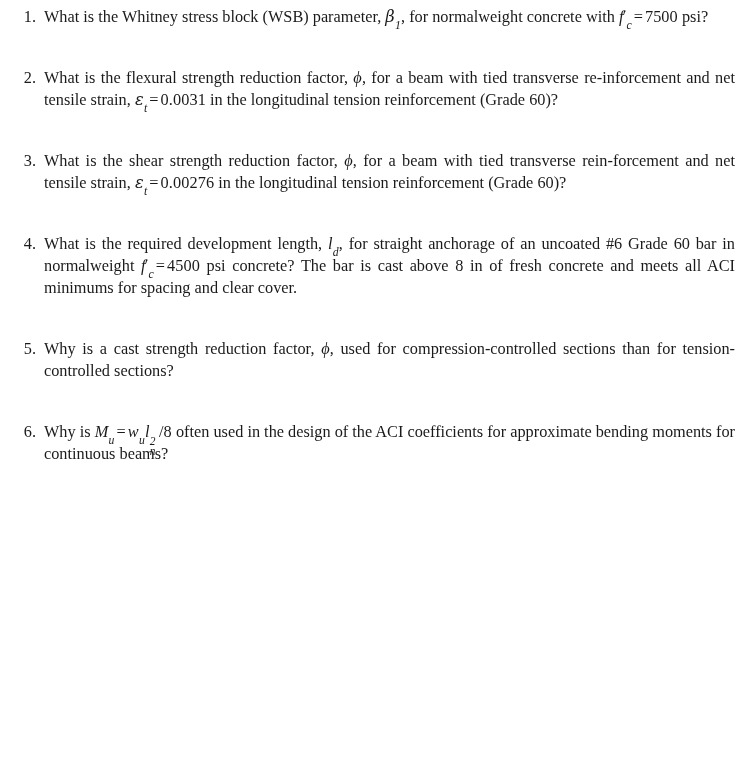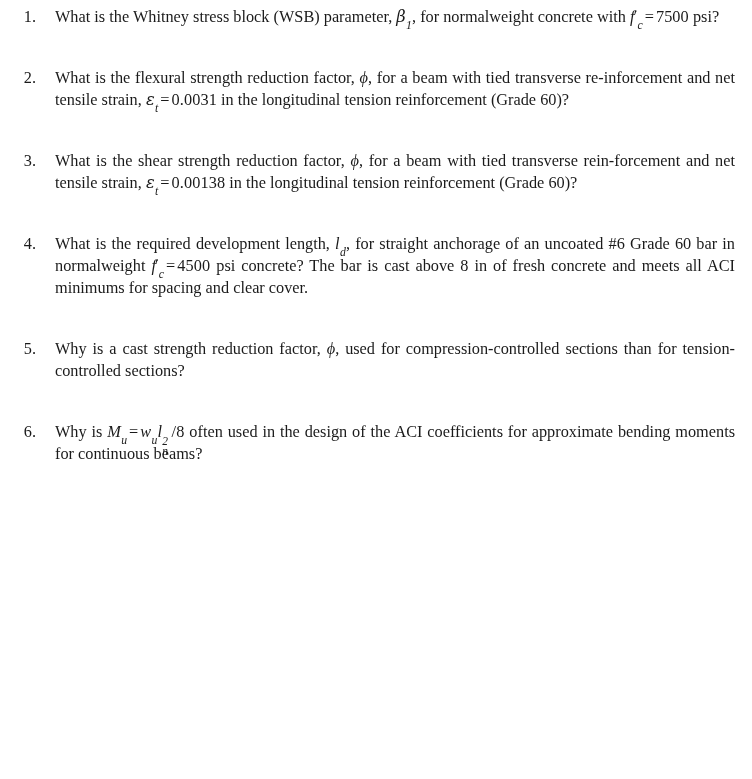--- a/index.html
+++ b/index.html
@@ -50,21 +50,20 @@
     left: 0;
     top: 0;
     width: 24px;
     text-align: right;
     font-size: 16.3px;
     line-height: 22px;
   }
 
   .item-body {
     display: block;
-    margin-left: 11px;
   }
 
   
   .math {
     font-family: "Liberation Serif", "DejaVu Serif", serif;
     font-style: italic;
     white-space: nowrap;
     letter-spacing: 0.1px;
   }
   .math .up {
@@ -129,21 +128,21 @@
       <span class="item-body"><span>What is the Whitney stress block (WSB) parameter, </span><span class="math nb"><span class="gr">β</span><sub>1</sub></span><span>, for normalweight concrete with </span><span class="math nb"><span>f</span><span class="prime">′</span><sub>c</sub><span class="op">=</span><span class="up">7500</span></span><span> psi?</span></span>
     </li>
 
     <li class="problem-item">
       <span class="item-number">2.</span>
       <span class="item-body"><span>What is the flexural strength reduction factor, </span><span class="math gr">ϕ</span><span>, for a beam with tied transverse re-inforcement and net tensile strain, </span><span class="math nb"><span class="gr">ε</span><sub>t</sub><span class="op">=</span><span class="up">0.0031</span></span><span> in the longitudinal tension reinforcement (Grade 60)?</span></span>
     </li>
 
     <li class="problem-item">
       <span class="item-number">3.</span>
-      <span class="item-body"><span>What is the shear strength reduction factor, </span><span class="math gr">ϕ</span><span>, for a beam with tied transverse rein-forcement and net tensile strain, </span><span class="math nb"><span class="gr">ε</span><sub>t</sub><span class="op">=</span><span class="up">0.00138</span></span><span> in the longitudinal tension reinforcement (Grade 60)?</span></span>
+      <span class="item-body"><span>What is the shear strength reduction factor, </span><span class="math gr">ϕ</span><span>, for a beam with tied transverse rein-forcement and net tensile strain, </span><span class="math nb"><span class="gr">ε</span><sub>t</sub><span class="op">=</span><span class="up">0.00276</span></span><span> in the longitudinal tension reinforcement (Grade 60)?</span></span>
     </li>
 
     <li class="problem-item">
       <span class="item-number">4.</span>
       <span class="item-body"><span>What is the required development length, </span><span class="math nb"><span>l</span><sub>d</sub></span><span>, for straight anchorage of an uncoated #6 Grade 60 bar in normalweight </span><span class="math nb"><span>f</span><span class="prime">′</span><sub>c</sub><span class="op">=</span><span class="up">4500</span></span><span> psi concrete? The bar is cast above 8 in of fresh concrete and meets all ACI minimums for spacing and clear cover.</span></span>
     </li>
 
     <li class="problem-item">
       <span class="item-number">5.</span>
       <span class="item-body"><span>Why is a cast strength reduction factor, </span><span class="math gr">ϕ</span><span>, used for compression-controlled sections than for tension-controlled sections?</span></span>

